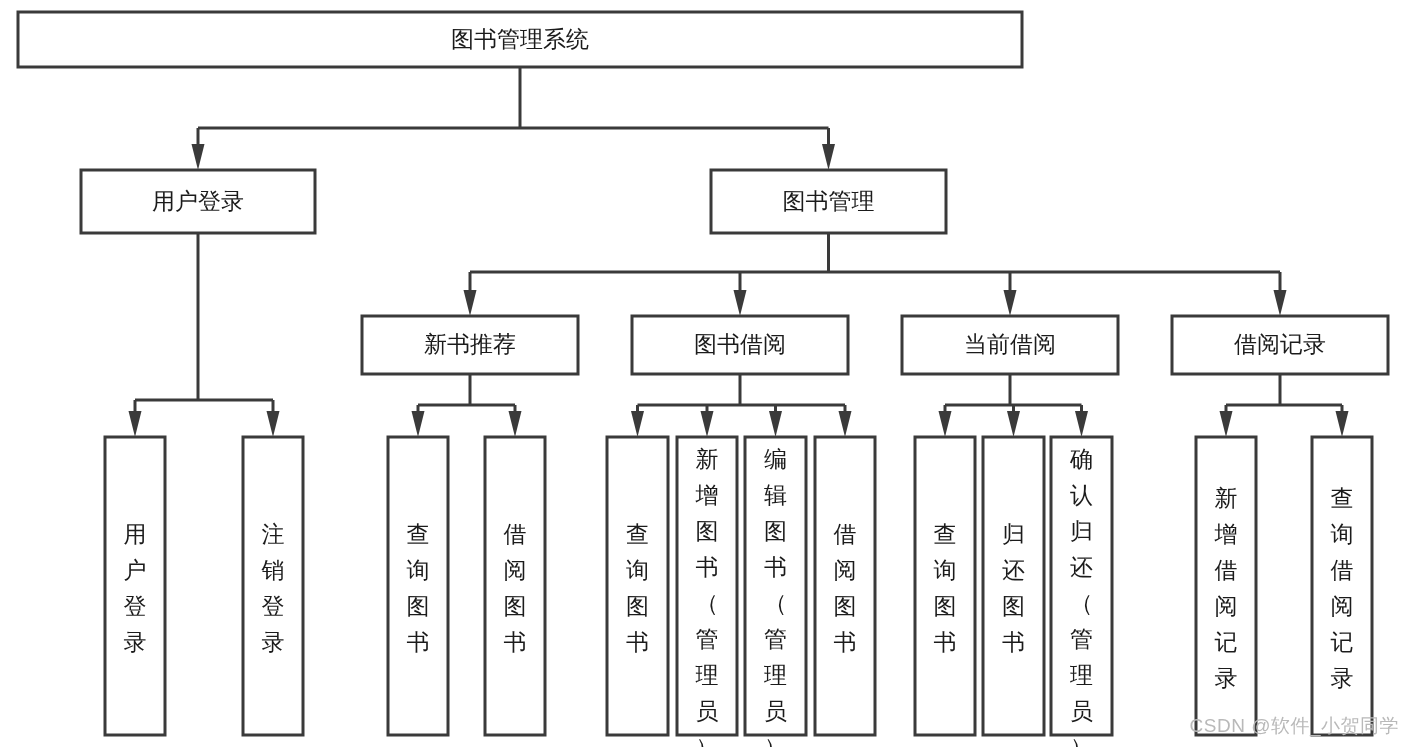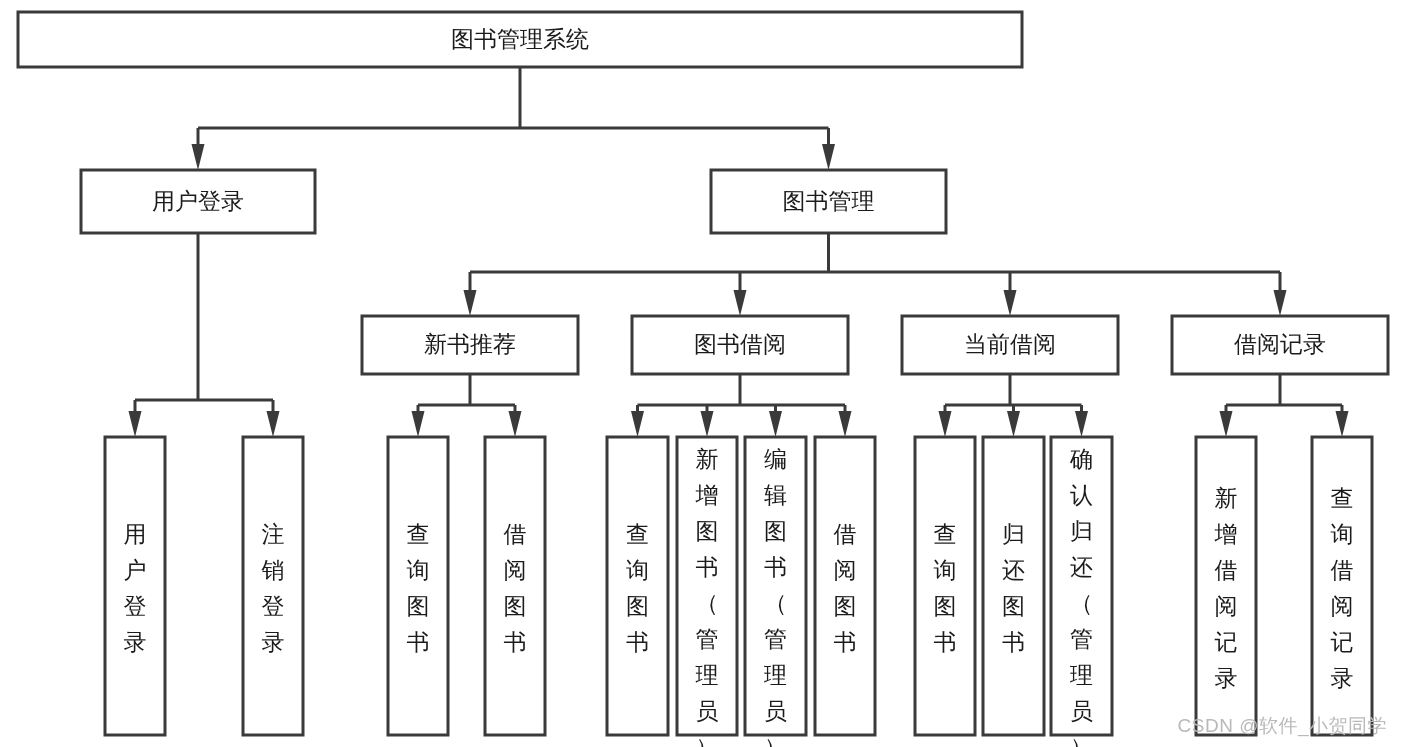--- a/index.html
+++ b/index.html
@@ -48,21 +48,21 @@
     dominant-baseline: middle;
   }
   .node-label-v {
     font-family: "Liberation Sans", "DejaVu Sans", sans-serif;
     font-size: 23px;
     fill: #1b1b1b;
     text-anchor: middle;
   }
   .watermark-text {
     position: absolute;
-    right: 18px;
+    right: 6px;
     bottom: 8px;
     font-family: "Liberation Sans", "DejaVu Sans", sans-serif;
     font-size: 19px;
     color: #b9b9b9;
     white-space: nowrap;
     letter-spacing: 0.5px;
     pointer-events: none;
   }
 </style>
 </head>

